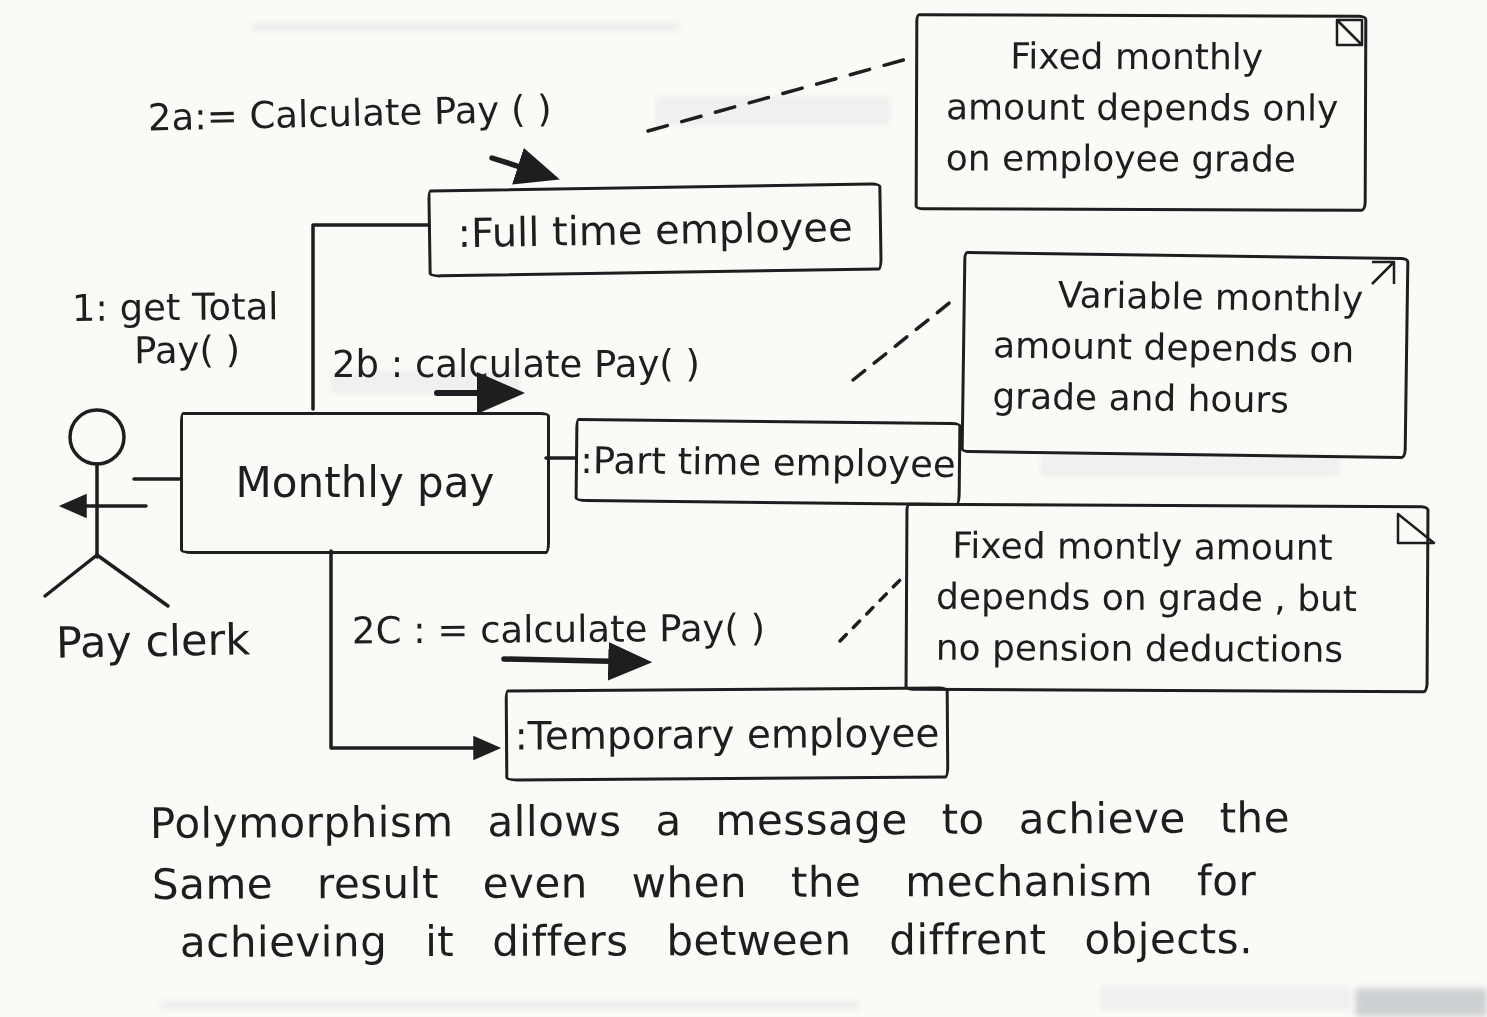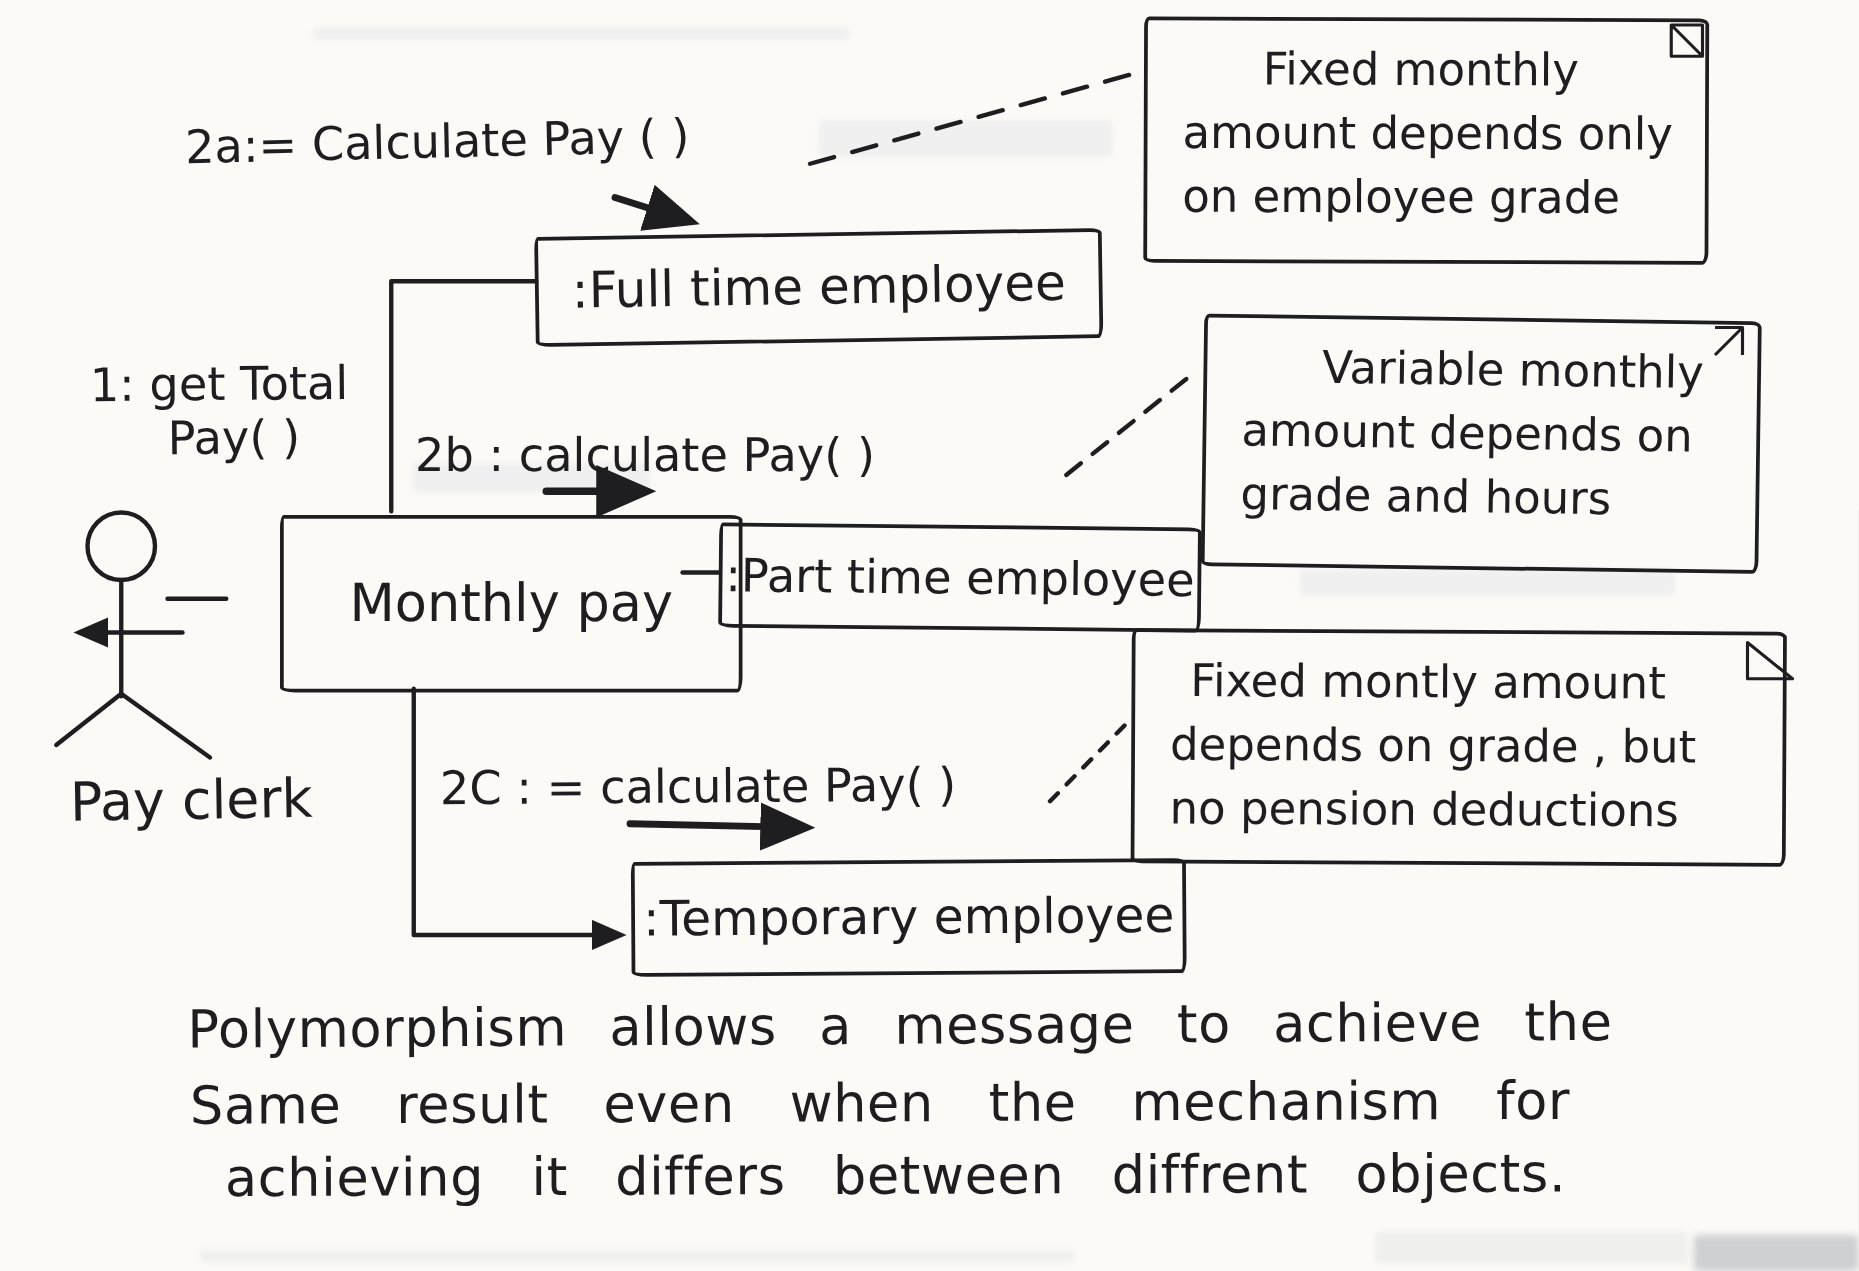--- a/index.html
+++ b/index.html
@@ -108,21 +108,21 @@
   </div>
 
   <div class="abs hand layer2" style="left:332px;top:343px;font-size:37px;">2b : calculate Pay( )</div>
 
   <div class="abs notebox layer2" style="left:962px;top:254px;width:446px;height:202px;transform:rotate(0.8deg);">
     <div class="nline indent">Variable monthly</div>
     <div class="nline">amount depends on</div>
     <div class="nline">grade and hours</div>
   </div>
 
-  <div class="abs sketchbox layer2" style="left:180px;top:412px;width:364px;height:136px;font-size:42px;line-height:1.25;margin-left:44px;">
+  <div class="abs sketchbox layer2" style="left:180px;top:412px;width:364px;height:136px;font-size:42px;line-height:1.25;">
     <div>
       <div class="hand">Monthly pay</div>
     </div>
   </div>
 
   <div class="abs sketchbox layer2" style="left:575px;top:420px;width:380px;height:78px;transform:rotate(0.6deg);font-size:37px;">
     <span class="hand">:Part time employee</span>
   </div>
 
   <div class="abs notebox layer2" style="left:905px;top:504px;width:524px;height:188px;transform:rotate(0.3deg);">

